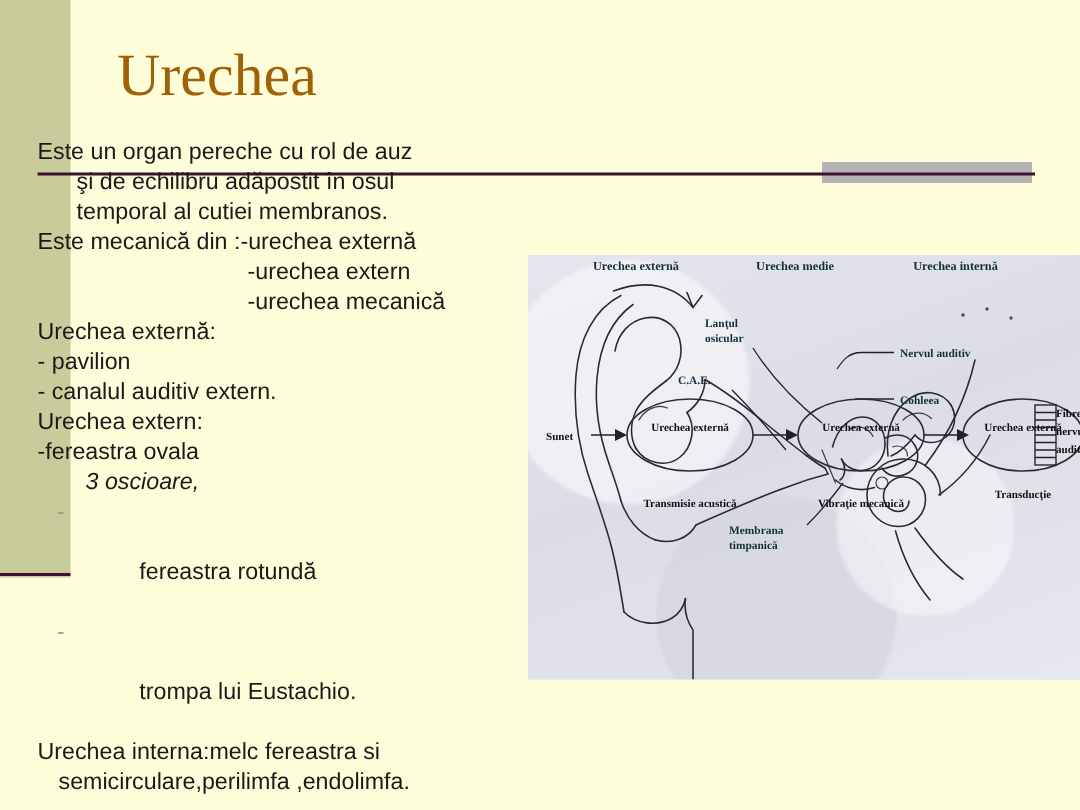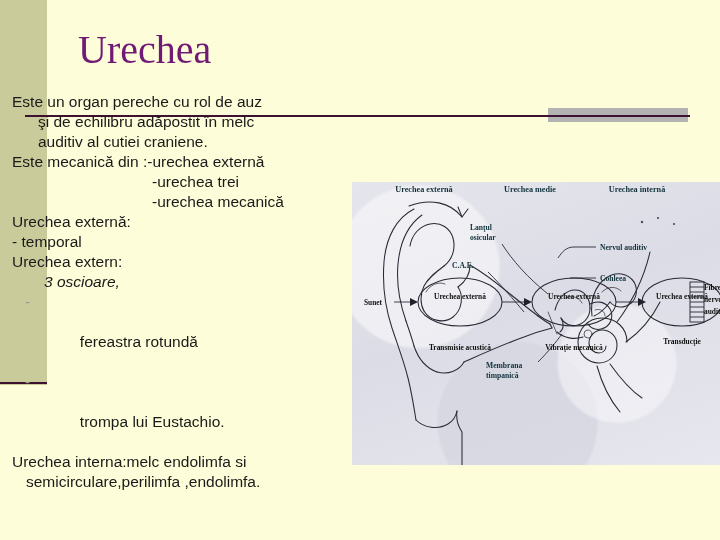--- a/index.html
+++ b/index.html
@@ -56,57 +56,58 @@
     height: 2px;
     background: #3d1230;
   }
   
   .slide-title {
     position: absolute;
     left: 78px;
     top: 26px;
     font-family: "Liberation Serif", serif;
     font-size: 40px;
-    color: #701a75;
+    color: #a16207;
     letter-spacing: 0px;
     white-space: nowrap;
   }
   
   .body-text {
     position: absolute;
     left: 12px;
     top: 92px;
     width: 340px;
     font-size: 15.5px;
     color: #1a1a1a;
     line-height: 1.29;
   }
   .line {
     white-space: pre-wrap;
+    margin-left: 13px;
   }
   .line.ind1 { padding-left: 26px; }
   .line.ind2 { padding-left: 140px; }
   .line.ind3 { padding-left: 32px; font-style: italic; }
   .line.ind4 { padding-left: 14px; }
   .dash-item {
     position: relative;
     padding-left: 42px;
   }
   .dash-item .dash {
     position: absolute;
     left: 13px;
     top: 0px;
     color: #9a9a8a;
     font-size: 15px;
   }
   
   .pic-panel {
     position: absolute;
     left: 352px;
-    top: 182px;
+    top: 170px;
     width: 368px;
     height: 283px;
     background: #e2e2ea;
     overflow: hidden;
   }
   .pic-panel .noise {
     position: absolute;
     inset: 0;
     background:
       radial-gradient(circle at 18% 30%, rgba(255,255,255,.55) 0 22%, rgba(0,0,0,0) 23%),
@@ -163,38 +164,40 @@
 
   <div class="side-band"></div>
   <div class="rule-shadow"></div>
   <div class="rule-main"></div>
   <div class="rule-short"></div>
 
   <div class="slide-title">Urechea</div>
 
   <div class="body-text">
     <div class="line">Este un organ pereche cu rol de auz</div>
-    <div class="line ind1">şi de echilibru adăpostit în melc</div>
-    <div class="line ind1">auditiv al cutiei craniene.</div>
+    <div class="line ind1">şi de echilibru adăpostit în osul</div>
+    <div class="line ind1">temporal al cutiei membranos.</div>
     <div class="line">Este mecanică din :-urechea externă</div>
-    <div class="line ind2">-urechea trei</div>
+    <div class="line ind2">-urechea extern</div>
     <div class="line ind2">-urechea mecanică</div>
     <div class="line">Urechea externă:</div>
-    <div class="line">- temporal</div>
+    <div class="line">- pavilion</div>
+    <div class="line">- canalul auditiv extern.</div>
     <div class="line">Urechea extern:</div>
+    <div class="line">-fereastra ovala</div>
     <div class="line ind3">3 oscioare,</div>
     <div class="line dash-item">
       <span class="dash">-</span>
       <span>fereastra rotundă</span>
     </div>
     <div class="line dash-item">
       <span class="dash">-</span>
       <span>trompa lui Eustachio.</span>
     </div>
-    <div class="line">Urechea interna:melc endolimfa si</div>
+    <div class="line">Urechea interna:melc fereastra si</div>
     <div class="line ind4">semicirculare,perilimfa ,endolimfa.</div>
   </div>
 
   <div class="pic-panel">
     <div class="noise"></div>
 
     <svg width="368" height="283" viewBox="0 0 368 283">
 
       <text class="hdr" x="72" y="10" text-anchor="middle">Urechea externă</text>
       <text class="hdr" x="178" y="10" text-anchor="middle">Urechea medie</text>

